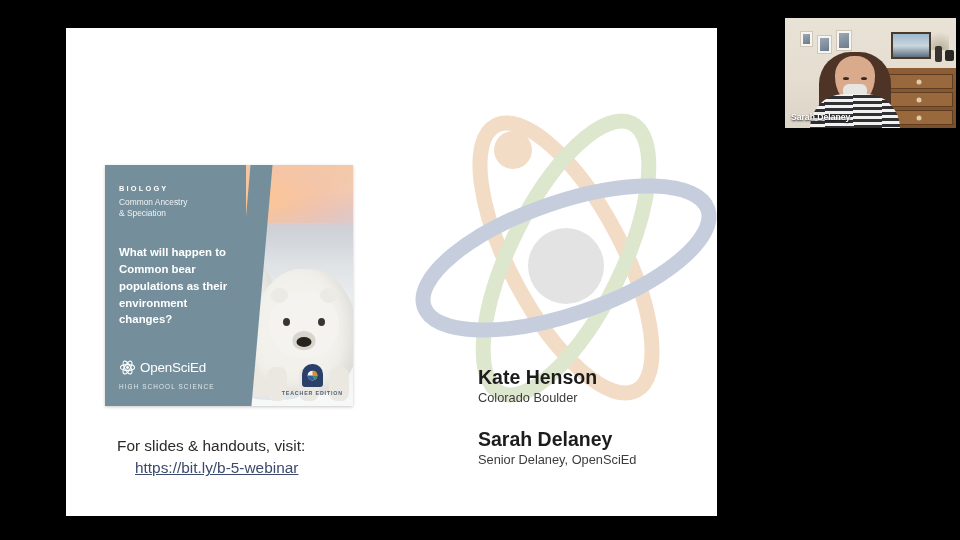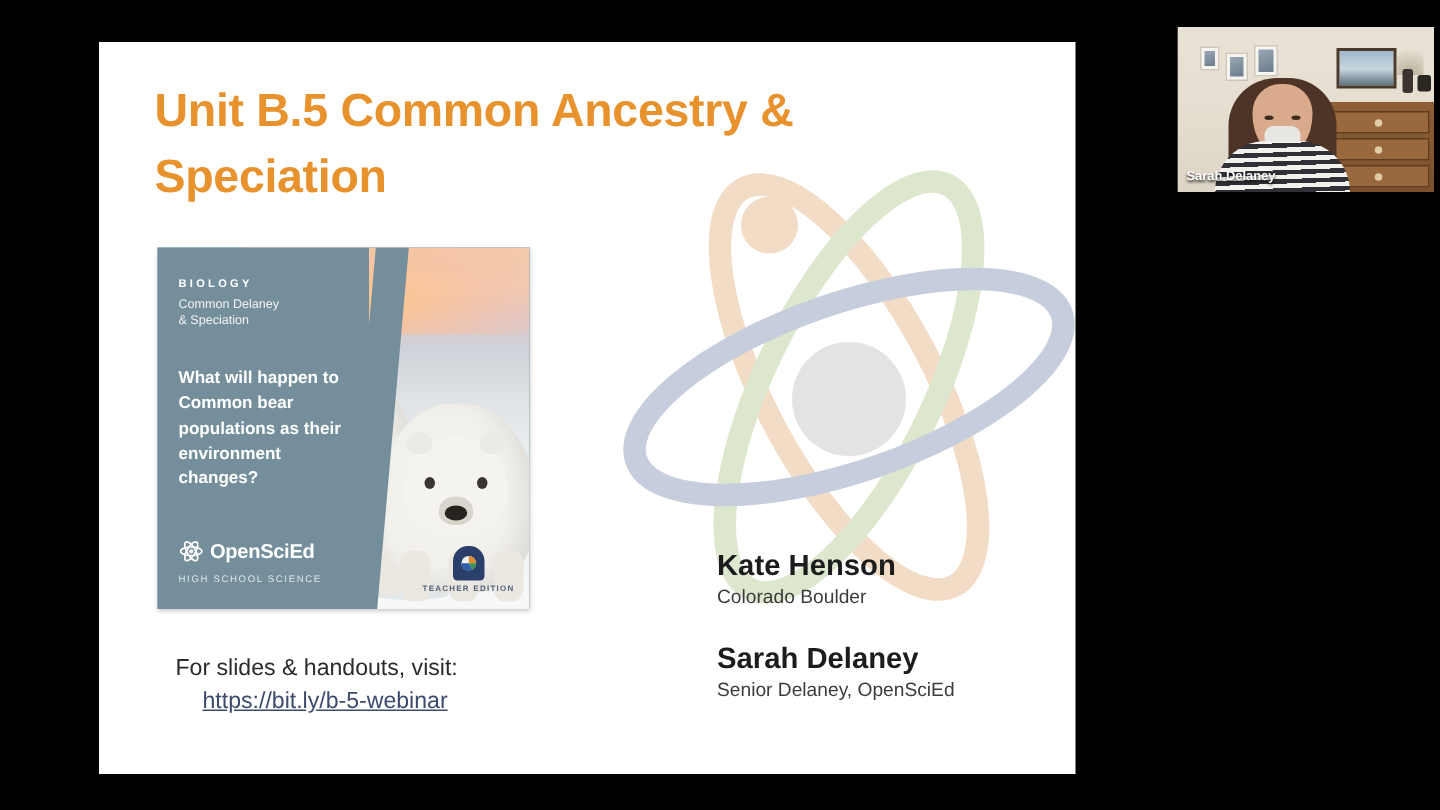--- a/index.html
+++ b/index.html
@@ -60,21 +60,21 @@
   .cover-left {
     position:absolute; left:0; top:0; width:141px; height:241px;
     background:#748F9B; color:#fff; padding:19px 14px 0 14px;
   }
   .cover-left:after{content:"";position:absolute;right:-16px;top:0;width:22px;height:100%;
     background:#748F9B;transform:skewX(-5deg);}
   .cv-biology { font-size:7.4px; font-weight:700; letter-spacing:2.2px; margin-bottom:4px; }
   .cv-sub { font-size:8.4px; line-height:1.33; color:#eef2f4; font-weight:400; }
   .cv-q { margin-top:25px; font-size:11.4px; font-weight:700; line-height:1.47; color:#ffffff; max-width:120px; }
   .cv-logo { position:absolute; left:14px; bottom:30px; display:flex; align-items:center; gap:4px; z-index:3;}
-  .cv-logo-text { font-size:13.4px; font-weight:700; color:#fff; letter-spacing:-0.2px; }
+  .cv-logo-text { font-size:13.4px; font-weight:400; color:#fff; letter-spacing:-0.2px; }
   .cv-hs { position:absolute; left:14px; bottom:16px; font-size:6.4px; letter-spacing:1.1px; color:#dfe7ea; z-index:3;}
 
   .te-badge { position:absolute; right:10px; bottom:10px; text-align:center; z-index:4; }
   .te-mark { width:21px; height:23px; margin:0 auto; border-radius:10px 10px 3px 3px;
       background:#2b3f6b; display:flex; align-items:center; justify-content:center; }
   .te-text { margin-top:3px; font-size:5.3px; font-weight:700; letter-spacing:.85px; color:#53627a; white-space:nowrap; }
 
   
   .visit { position:absolute; left:39px; top:407px; width:290px; }
   .visit-line { font-size:15.4px; color:#2b2b2b; line-height:1.45;margin-left:12px; }
@@ -122,21 +122,20 @@
     <svg class="atom" viewBox="0 0 340 340" aria-hidden="true">
       <g fill="none" stroke-width="15" stroke-linecap="round">
         <ellipse cx="170" cy="170" rx="56" ry="150" transform="rotate(-28 170 170)" stroke="#F2DCC6"></ellipse>
         <ellipse cx="170" cy="170" rx="56" ry="150" transform="rotate(26 170 170)" stroke="#DDE7CE"></ellipse>
         <ellipse cx="170" cy="170" rx="150" ry="56" transform="rotate(-19 170 170)" stroke="#C6CEDE"></ellipse>
       </g>
       <circle cx="170" cy="178" r="38" fill="#E3E3E3"></circle>
       <circle cx="117" cy="62" r="19" fill="#F3DCC5"></circle>
     </svg>
 
-    <div class="slide-title">Unit B.5 Common Ancestry &amp; Speciation</div>
 
     <div class="cover">
 
       <div class="cover-photo">
         <div class="sky-glow"></div>
         <div class="snow"></div>
 
         <div class="bear b1">
           <span class="leg" style="left:12px;"></span>
           <span class="leg" style="left:48px;"></span>
@@ -173,21 +172,21 @@
               <path d="M21 12a9 9 0 0 1-4.5 7.8L12 12z" fill="#3f8f4e"></path>
               <path d="M16.5 19.8A9 9 0 0 1 3 12h9z" fill="#2f5ea8"></path>
             </svg>
           </div>
           <div class="te-text">TEACHER EDITION</div>
         </div>
       </div>
 
       <div class="cover-left">
         <div class="cv-biology">BIOLOGY</div>
-        <div class="cv-sub">Common Delaney</div>
+        <div class="cv-sub">Common Ancestry</div>
         <div class="cv-sub">&amp; Speciation</div>
         <div class="cv-q">What will happen to Common bear populations as their environment changes?</div>
 
         <div class="cv-logo">
           <svg width="17" height="17" viewBox="0 0 24 24" aria-hidden="true">
             <g fill="none" stroke="#ffffff" stroke-width="1.6">
               <ellipse cx="12" cy="12" rx="4" ry="10" transform="rotate(-30 12 12)"></ellipse>
               <ellipse cx="12" cy="12" rx="4" ry="10" transform="rotate(30 12 12)"></ellipse>
               <ellipse cx="12" cy="12" rx="10" ry="4"></ellipse>
             </g>

